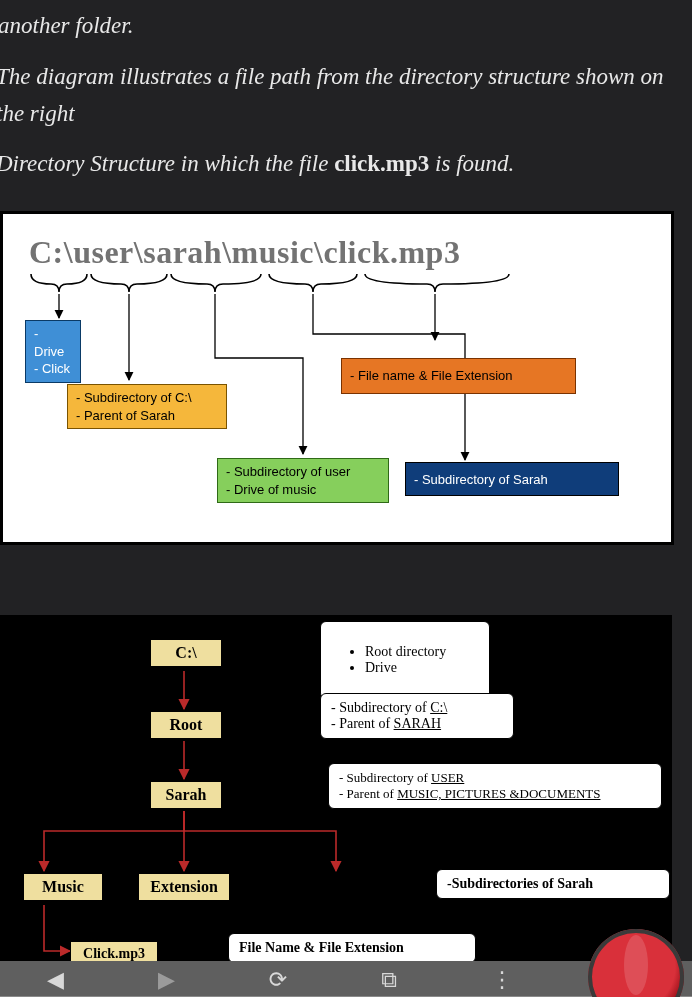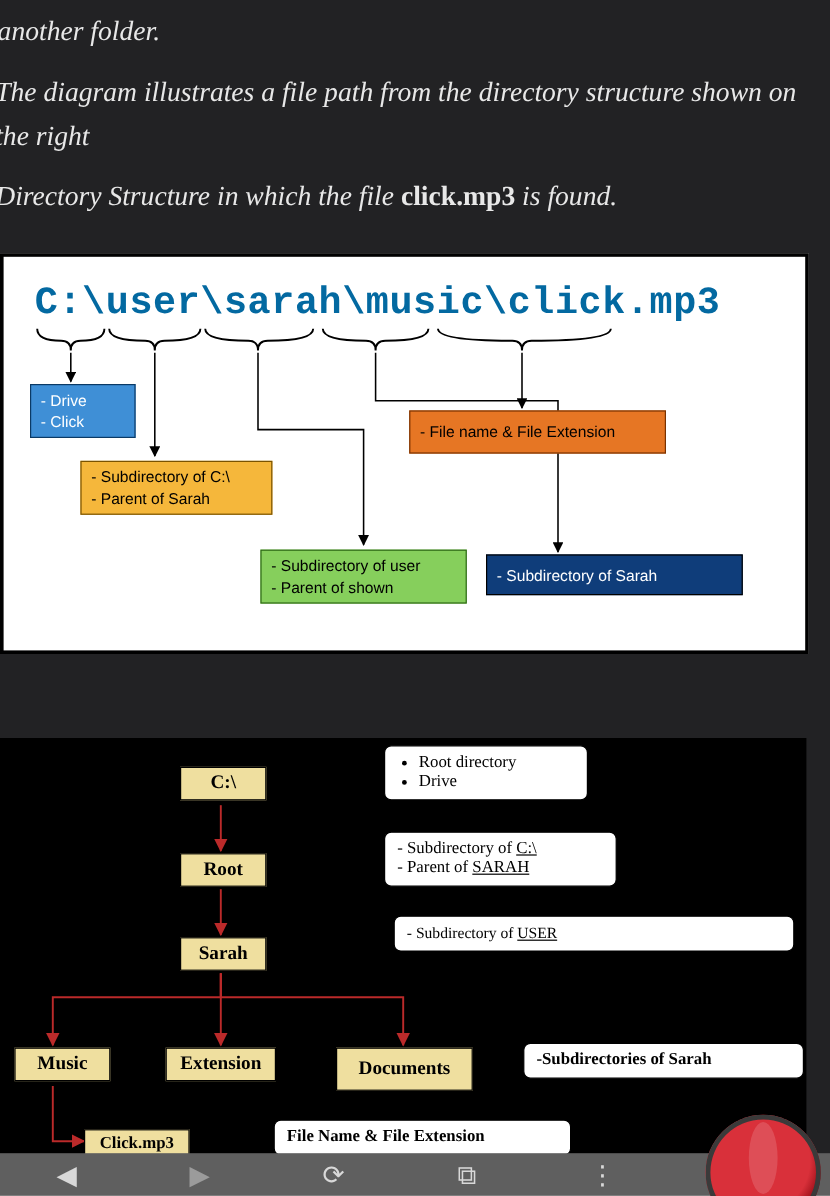--- a/index.html
+++ b/index.html
@@ -5,37 +5,37 @@
   html,body{margin:0;padding:0;background:#222224;color:#e8e8e8;font-family:Georgia,serif;width:692px}
   body{width:692px;height:997px;overflow:hidden;position:relative}
   .intro{padding:0 0 0 0;font-style:italic;font-size:23px;line-height:1.6}
   .intro .line1{margin:8px 0 0 -2px}
   .intro .para{margin:14px 0 0 -4px}
   .intro .para2{margin:14px 0 0 -4px}
   .intro b{font-style:normal;font-weight:bold}
   
   .diag1-wrap{margin-top:28px;background:#fff;border:3px solid #000;width:668px;height:328px;position:relative}
   .diag1-wrap .inner{position:absolute;inset:6px;background:#fff}
-  .pathtxt{position:absolute;left:26px;top:20px;font-family:Liberation Mono, monospace;font-size:32px;font-weight:bold;color:#0369a1;font-style:normal;letter-spacing:.5px}
+  .pathtxt{position:absolute;left:26px;top:20px;font-family:Liberation Serif, serif;font-size:32px;font-weight:bold;color:#737373;font-style:normal;letter-spacing:.5px}
   
   svg.braces{position:absolute;left:26px;top:58px}
   
   .lbl{position:absolute;font-family:"Segoe UI",Arial,sans-serif;font-size:13px;font-style:normal;line-height:1.35;padding:4px 8px;border:1px solid #333;box-sizing:border-box}
   .blue{background:#3f8fd6;color:#fff;border:1px solid #0a3a66}
   .navy{background:#0f3d7a;color:#fff;border:1px solid #000}
   .orange{background:#e67624;color:#000;border:1px solid #7a3200}
   .yellow{background:#f5b73b;color:#000;border:1px solid #7a5300}
   .green{background:#86cf5c;color:#000;border:1px solid #2f6a17}
   svg.arrows1{position:absolute;left:0;top:0}
   
   .diag2-wrap{margin-top:70px;background:#000;width:672px;height:360px;position:relative;font-family:"Times New Roman",serif;font-style:normal;color:#000}
   .node{position:absolute;background:#efdf9f;border:1px solid #000;font-weight:bold;text-align:center;padding:4px 0;font-size:16px}
   .callout{position:absolute;background:#fff;border:1px solid #000;font-size:14px;padding:6px 10px;border-radius:6px}
   .callout.small{font-size:13px}
-  .callout ul{margin:0;padding-left:18px}
+  .callout ul{margin:16px;padding-left:18px}
   .callout .u{text-decoration:underline}
   svg.arrows2{position:absolute;left:0;top:0}
   
   .navbar{position:absolute;left:0;bottom:0;width:692px;height:36px;background:#5f5f5f;box-shadow:0 -1px 0 #8a8a8a inset}
   .nav-icons{position:absolute;left:0;top:6px;width:560px;display:flex;justify-content:space-around;color:#d8d8d8}
   .nav-icons span{font-size:22px}
   .opera{position:absolute;right:8px;bottom:-28px;width:96px;height:96px;border-radius:50%;background:radial-gradient(circle at 45% 40%,#d9303a 0 56%,#9a0f18 70%,#6d0a11 100%);box-shadow:0 0 0 4px #3a3a3a inset}
   .opera:before{content:"";position:absolute;left:36px;top:6px;width:24px;height:60px;border-radius:50%;background:#fff;opacity:.15}
 </style>
 </head>
@@ -74,34 +74,34 @@
     </defs>
     <g stroke="#000" stroke-width="1.3" fill="none" marker-end="url(#ah1)">
       <line x1="56" y1="80" x2="56" y2="104"></line>
       <line x1="126" y1="80" x2="126" y2="166"></line>
       <path d="M212 80 L212 144 L300 144 L300 240"></path>
       <path d="M310 80 L310 120 L462 120 L462 246"></path>
       <line x1="432" y1="80" x2="432" y2="126"></line>
     </g>
   </svg>
 
-  <div class="lbl blue" style="left:22px;top:106px;width:88px">
+  <div class="lbl blue" style="left:22px;top:106px;width:56px">
     <div>- Drive</div>
     <div>- Click</div>
   </div>
   <div class="lbl yellow" style="left:64px;top:170px;width:160px">
     <div>- Subdirectory of C:\</div>
     <div>- Parent of Sarah</div>
   </div>
-  <div class="lbl orange" style="left:338px;top:128px;width:214px;padding-top:8px;padding-bottom:8px">
+  <div class="lbl orange" style="left:338px;top:144px;width:235px;padding-top:8px;padding-bottom:8px">
     <span>- File name &amp; File Extension</span>
   </div>
   <div class="lbl green" style="left:214px;top:244px;width:172px">
     <div>- Subdirectory of user</div>
-    <div>- Parent of shown</div>
+    <div>- Drive of music</div>
   </div>
   <div class="lbl navy" style="left:402px;top:248px;width:214px;padding-top:8px;padding-bottom:6px">
     <span>- Subdirectory of Sarah</span>
   </div>
 </div>
 
 <div class="diag2-wrap">
 
   <svg class="arrows2" width="672" height="360">
     <defs>
@@ -126,37 +126,37 @@
       <line x1="218" y1="110" x2="320" y2="100"></line>
       <line x1="218" y1="180" x2="328" y2="172"></line>
       <line x1="384" y1="272" x2="436" y2="272"></line>
       <line x1="152" y1="340" x2="228" y2="334"></line>
     </g>
   </svg>
 
   <div class="node" style="left:150px;top:24px;width:70px">C:\</div>
   <div class="node" style="left:150px;top:96px;width:70px">Root</div>
   <div class="node" style="left:150px;top:166px;width:70px">Sarah</div>
-  <div class="node" style="left:12px;top:258px;width:78px">Music</div>
+  <div class="node" style="left:23px;top:258px;width:78px">Music</div>
   <div class="node" style="left:138px;top:258px;width:90px">Extension</div>
-  <div class="node" style="left:280px;top:258px;width:112px;padding-top:8px;padding-bottom:8px">Documents</div>
   <div class="node" style="left:70px;top:326px;width:86px;font-size:14px">Click.mp3</div>
 
   <div class="callout" style="left:320px;top:6px;width:148px">
     <ul>
       <li>Root directory</li>
       <li>Drive</li>
     </ul>
   </div>
   <div class="callout" style="left:320px;top:78px;width:172px">
     <div><span>- Subdirectory of </span><span class="u">C:\</span></div>
     <div><span>- Parent of </span><span class="u">SARAH</span></div>
   </div>
   <div class="callout small" style="left:328px;top:148px;width:312px">
     <div><span>- Subdirectory of </span><span class="u">USER</span></div>
+    <div><span>- Parent of </span><span class="u">MUSIC, PICTURES &amp;DOCUMENTS</span></div>
   </div>
   <div class="callout" style="left:228px;top:318px;width:226px;font-weight:bold">
     <span>File Name &amp; File Extension</span>
   </div>
   <div class="callout" style="left:436px;top:254px;width:212px;font-weight:bold">
     <span>-Subdirectories of Sarah</span>
   </div>
 </div>
 
 <div class="navbar">

